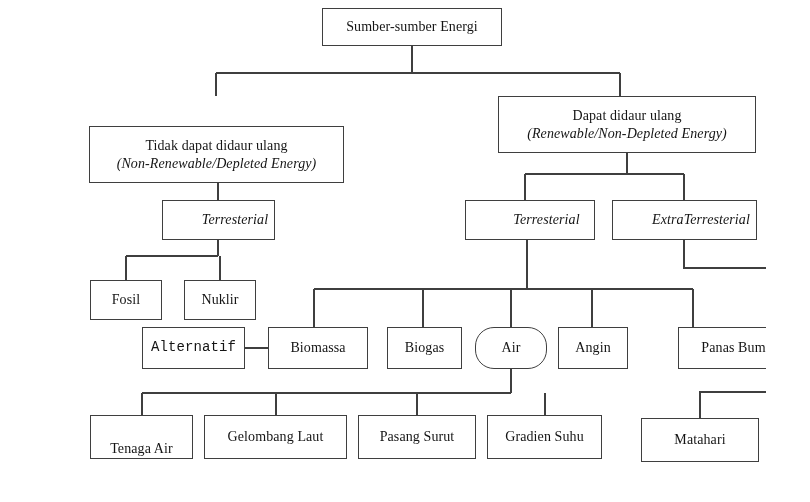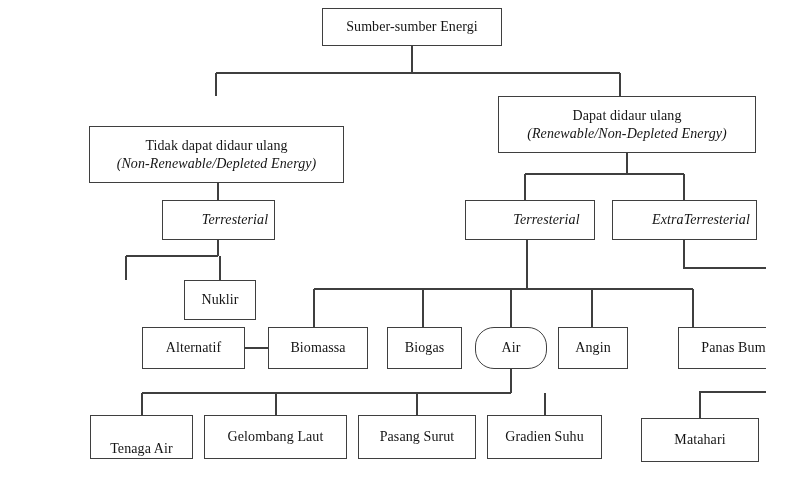--- a/index.html
+++ b/index.html
@@ -116,26 +116,29 @@
   </div>
 
   <div class="node italic-node" style="left:465px; top:200px; width:130px; height:40px;">
     <span class="ln">Terresterial</span>
   </div>
 
   <div class="node italic-node" style="left:612px; top:200px; width:145px; height:40px;">
     <span class="ln">ExtraTerresterial</span>
   </div>
 
+  <div class="node" style="left:90px; top:280px; width:72px; height:40px;">
+    <span class="ln">Fosil</span>
+  </div>
 
   <div class="node" style="left:184px; top:280px; width:72px; height:40px;">
     <span class="ln">Nuklir</span>
   </div>
 
-  <div class="node" style="left:142px; top:327px; width:103px; height:42px;">
+  <div class="node" style="left:142px; top:327px; width:103px; height:42px;font-family:Liberation Mono, monospace;">
     <span class="ln">Alternatif</span>
   </div>
 
   <div class="node" style="left:268px; top:327px; width:100px; height:42px;">
     <span class="ln">Biomassa</span>
   </div>
 
   <div class="node" style="left:387px; top:327px; width:75px; height:42px;">
     <span class="ln">Biogas</span>
   </div>

